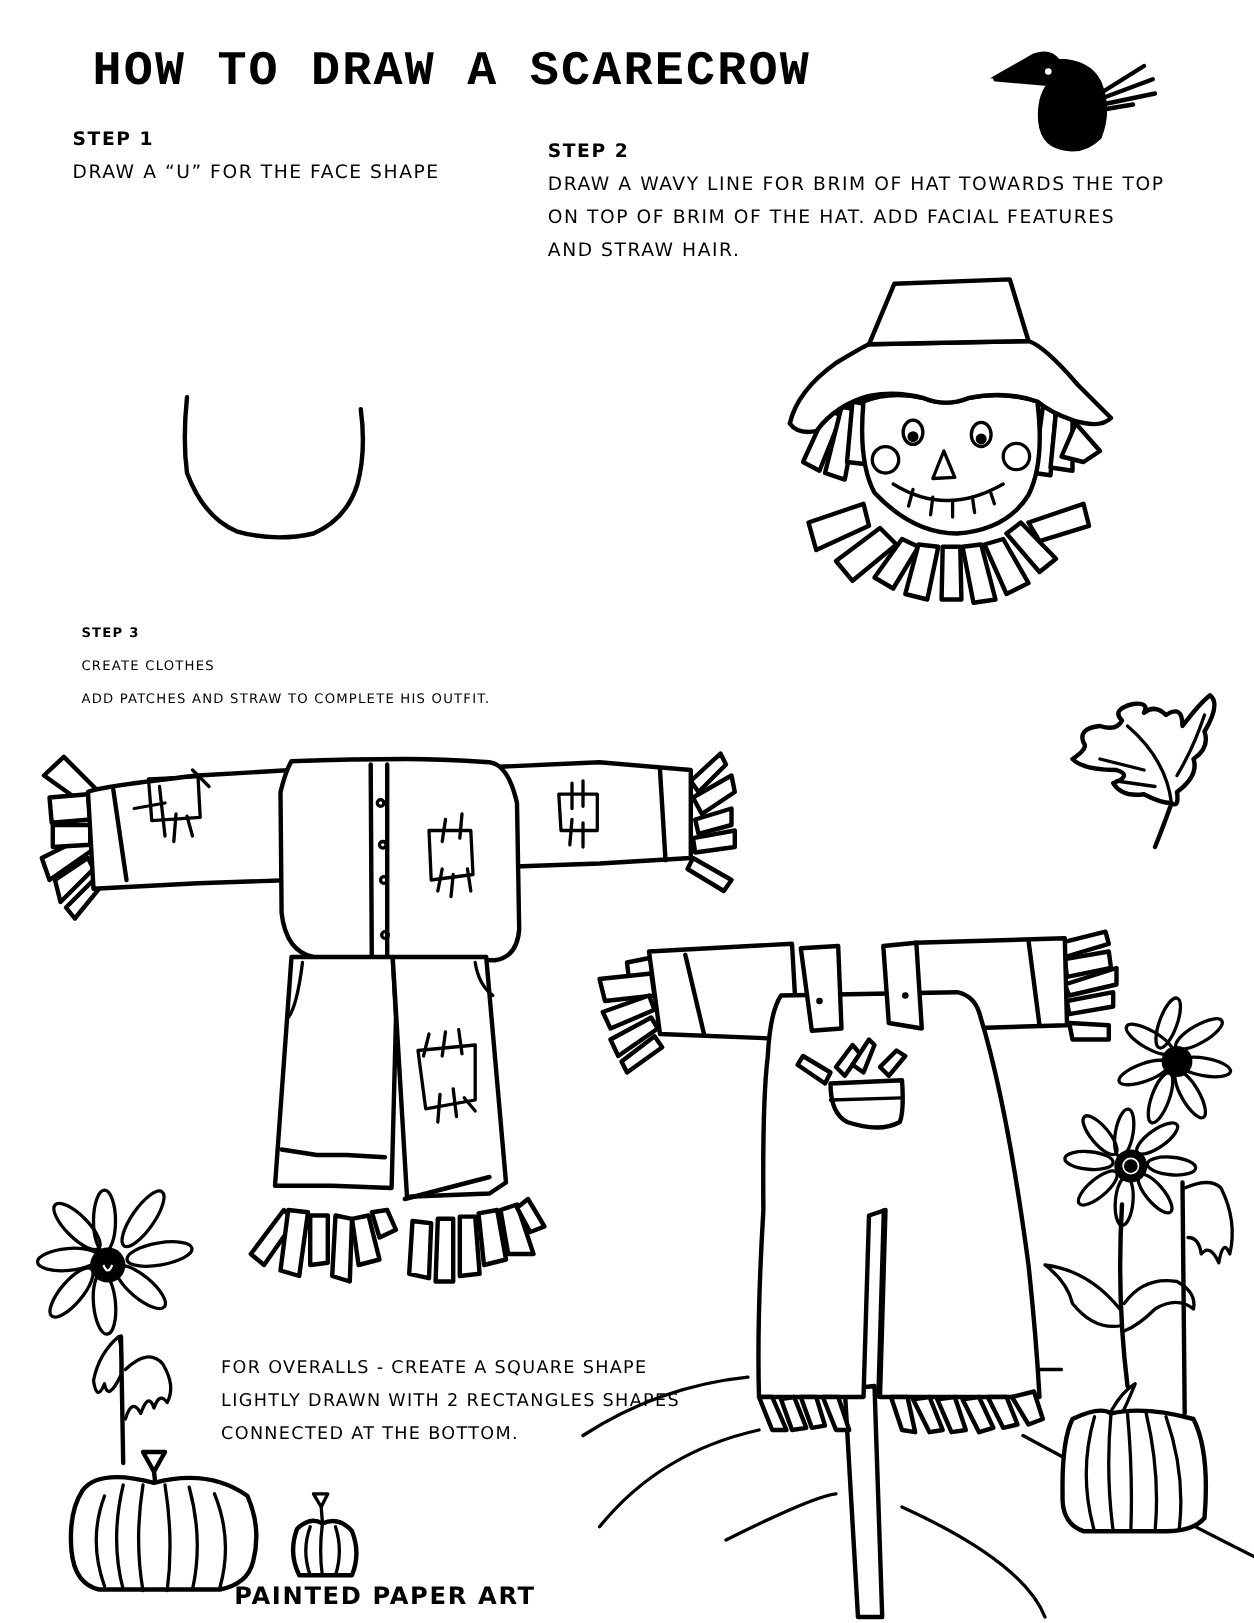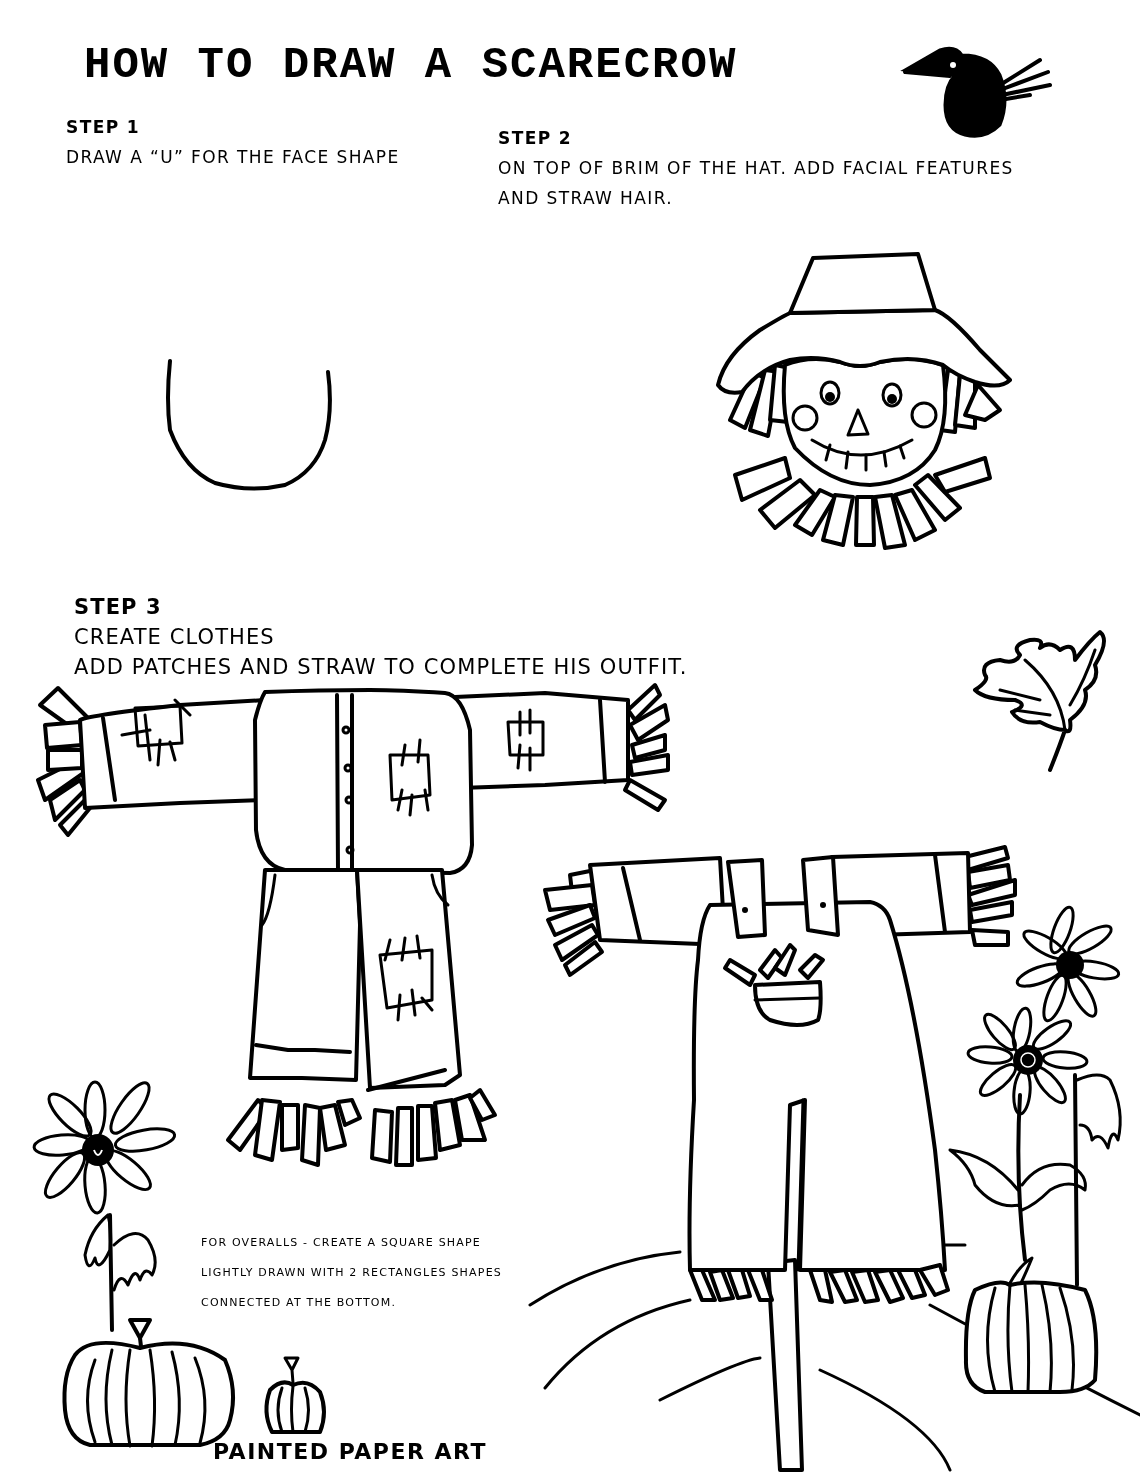--- a/index.html
+++ b/index.html
@@ -20,31 +20,32 @@
 
 <div class="abs title">HOW TO DRAW A SCARECROW</div>
 
 <div class="abs txt" style="left:66px; top:112px;">
   <div class="step-label">STEP 1</div>
   <div>DRAW A “U” FOR THE FACE SHAPE</div>
 </div>
 
 <div class="abs txt" style="left:498px; top:123px;">
   <div class="step-label">STEP 2</div>
+  <div>DRAW A WAVY LINE FOR BRIM OF HAT TOWARDS THE TOP</div>
   <div>ON TOP OF BRIM OF THE HAT. ADD FACIAL FEATURES</div>
   <div>AND STRAW HAIR.</div>
 </div>
 
-<div class="abs txt" style="left:74px; top:560px; font-size:21px; letter-spacing:1.1px;margin-top:32px;">
+<div class="abs txt" style="left:74px; top:560px; font-size:12px; letter-spacing:1.1px;">
   <div class="step-label">STEP 3</div>
   <div>CREATE CLOTHES</div>
   <div>ADD PATCHES AND STRAW TO COMPLETE HIS OUTFIT.</div>
 </div>
 
-<div class="abs txt" style="left:201px; top:1228px; font-size:11px; letter-spacing:1.2px;">
+<div class="abs txt" style="left:201px; top:1228px; font-size:16px; letter-spacing:1.2px;">
   <div>FOR OVERALLS - CREATE A SQUARE SHAPE</div>
   <div>LIGHTLY DRAWN WITH 2 RECTANGLES SHAPES</div>
   <div>CONNECTED AT THE BOTTOM.</div>
 </div>
 
 <div class="abs txt footer">PAINTED PAPER ART</div>
 
 <svg width="1140" height="1475" viewBox="0 0 1140 1475">
 
   <g>

